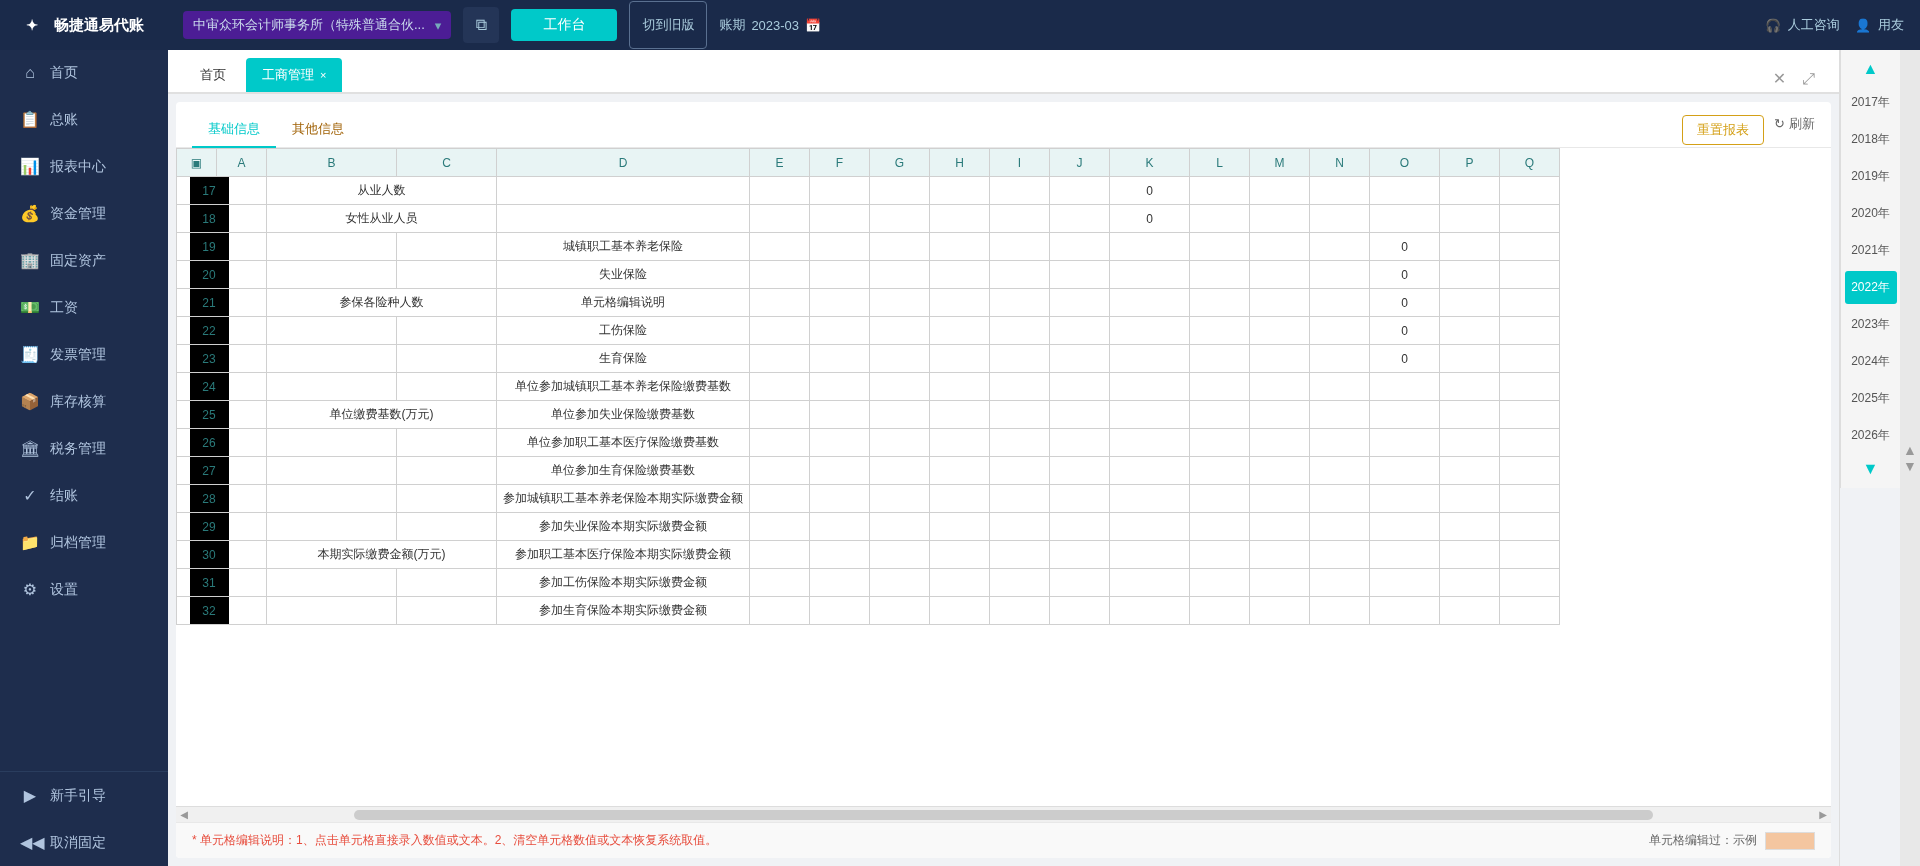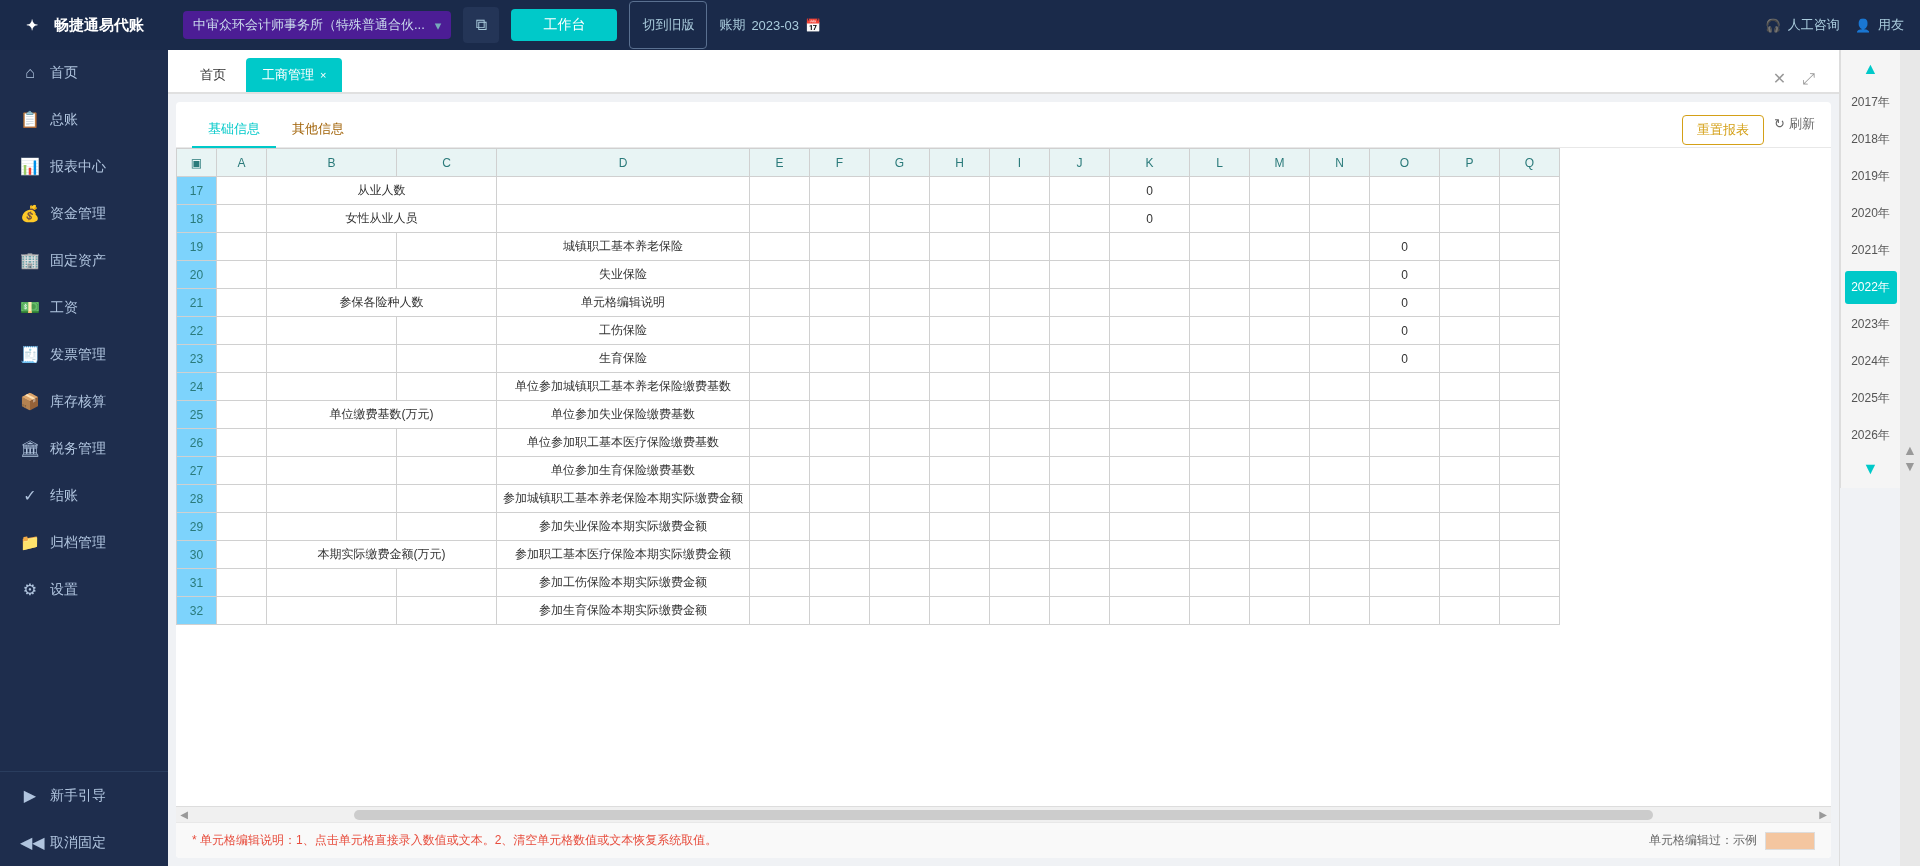--- a/index.html
+++ b/index.html
@@ -48,21 +48,21 @@
     .reset-btn { border: 1px solid #d4a017; color: #d4a017; background: #fff; border-radius: 4px; padding: 5px 14px; font-size: 13px; cursor: pointer; font-family: inherit; }
     .refresh-btn { border: none; background: transparent; color: #666; font-size: 13px; cursor: pointer; font-family: inherit; display: flex; align-items: center; gap: 4px; }
 
     
     .spreadsheet-container { flex: 1; overflow: hidden; display: flex; flex-direction: column; }
     .spreadsheet-wrapper { flex: 1; overflow: auto; position: relative; }
     
     table.sheet { border-collapse: collapse; font-size: 12px; table-layout: fixed; }
     table.sheet th, table.sheet td { border: 1px solid #d0d0d0; padding: 4px 6px; white-space: nowrap; overflow: hidden; }
     table.sheet th { background: #e8f4f4; color: #2a7a7a; font-weight: normal; text-align: center; position: sticky; top: 0; z-index: 2; height: 28px; }
-    table.sheet .row-num { background: #7dd3fc; color: #2a7a7a; font-weight: normal; text-align: center; width: 40px; position: sticky; left: 0; z-index: 1; }
+    table.sheet .row-num { background: #000000; color: #2a7a7a; font-weight: normal; text-align: center; width: 40px; position: sticky; left: 13px; z-index: 1; }
     table.sheet td { background: #fff; color: #333; text-align: center; height: 28px; }
 
     
     .h-scroll { height: 16px; background: #f0f0f0; border-top: 1px solid #ddd; display: flex; align-items: center; }
     .h-scroll-track { flex: 1; height: 100%; position: relative; overflow: hidden; }
     .h-scroll-thumb { height: 10px; background: #ccc; border-radius: 5px; width: 80%; margin: 3px auto; }
 
     
     .footer { height: 36px; background: #f9f9f9; border-top: 1px solid #e8e8e8; display: flex; align-items: center; padding: 0 16px; flex-shrink: 0; }
     .footer-note { color: #e74c3c; font-size: 12px; }

